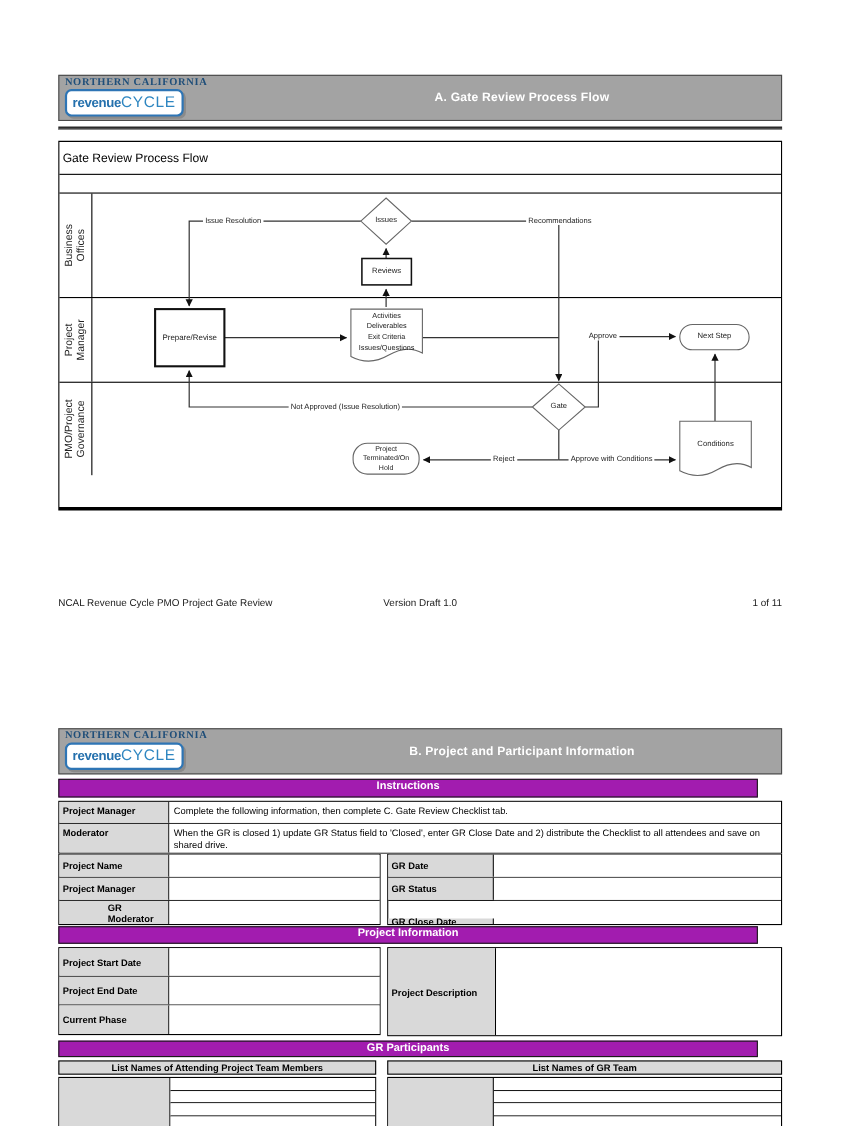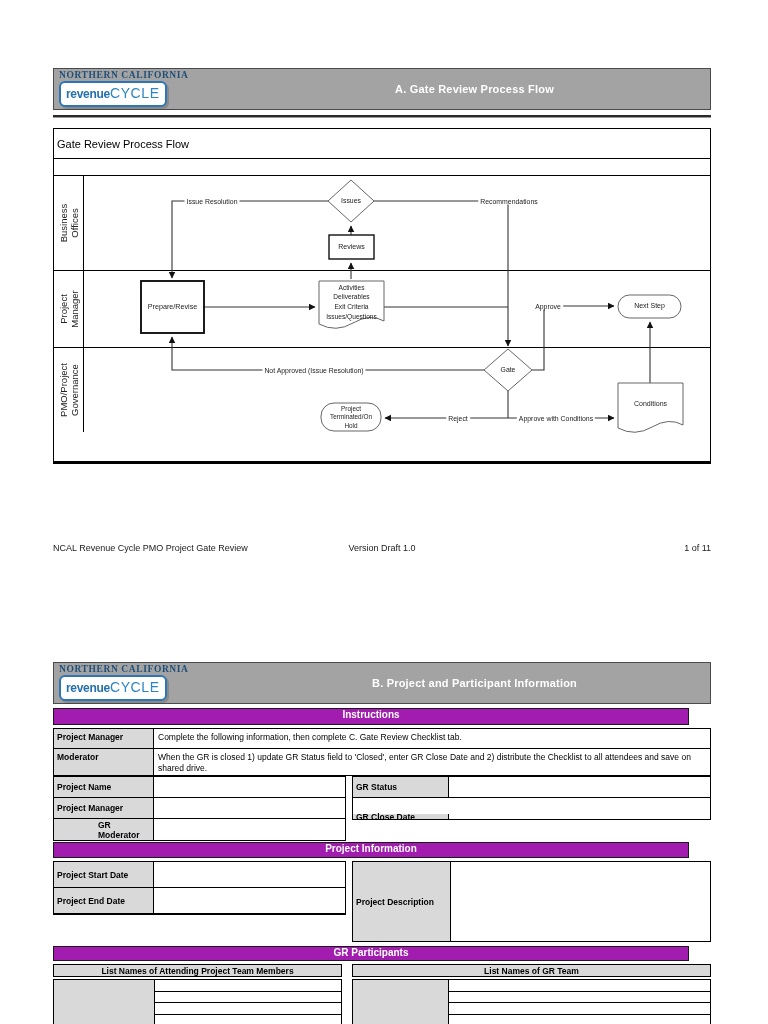--- a/index.html
+++ b/index.html
@@ -230,40 +230,48 @@
       <div class="flabel" style="width:100px;">Project Manager</div>
       <div class="fvalue"></div>
     </div>
     <div class="frow last" style="height:21px;">
       <div class="flabel" style="width:100px;padding-left:44px;">GR Moderator</div>
       <div class="fvalue"></div>
     </div>
   </div>
   <div class="fieldtbl" style="left:352px;top:776px;width:359px;">
     <div class="frow" style="height:21px;">
+      <div class="flabel" style="width:96px;">GR Date</div>
+      <div class="fvalue"></div>
+    </div>
+    <div class="frow" style="height:21px;">
       <div class="flabel" style="width:96px;">GR Status</div>
       <div class="fvalue"></div>
     </div>
     <div class="frow last" style="height:21px;">
       <div class="flabel" style="width:96px;margin-top:16px;">GR Close Date</div>
       <div class="fvalue"></div>
     </div>
   </div>
 
   <div class="bar" style="top:842px;height:16px;">
     <span>Project Information</span>
   </div>
 
   <div class="fieldtbl" style="left:53px;top:861px;width:293px;">
     <div class="frow" style="height:26px;">
       <div class="flabel" style="width:100px;">Project Start Date</div>
       <div class="fvalue"></div>
     </div>
     <div class="frow" style="height:26px;">
       <div class="flabel" style="width:100px;">Project End Date</div>
+      <div class="fvalue"></div>
+    </div>
+    <div class="frow last" style="height:26px;">
+      <div class="flabel" style="width:100px;">Current Phase</div>
       <div class="fvalue"></div>
     </div>
   </div>
   <div class="fieldtbl" style="left:352px;top:861px;width:359px;height:81px;display:flex;">
     <div class="flabel" style="width:98px;">Project Description</div>
     <div class="fvalue"></div>
   </div>
 
   <div class="bar" style="top:946px;height:15px;">
     <span>GR Participants</span>

